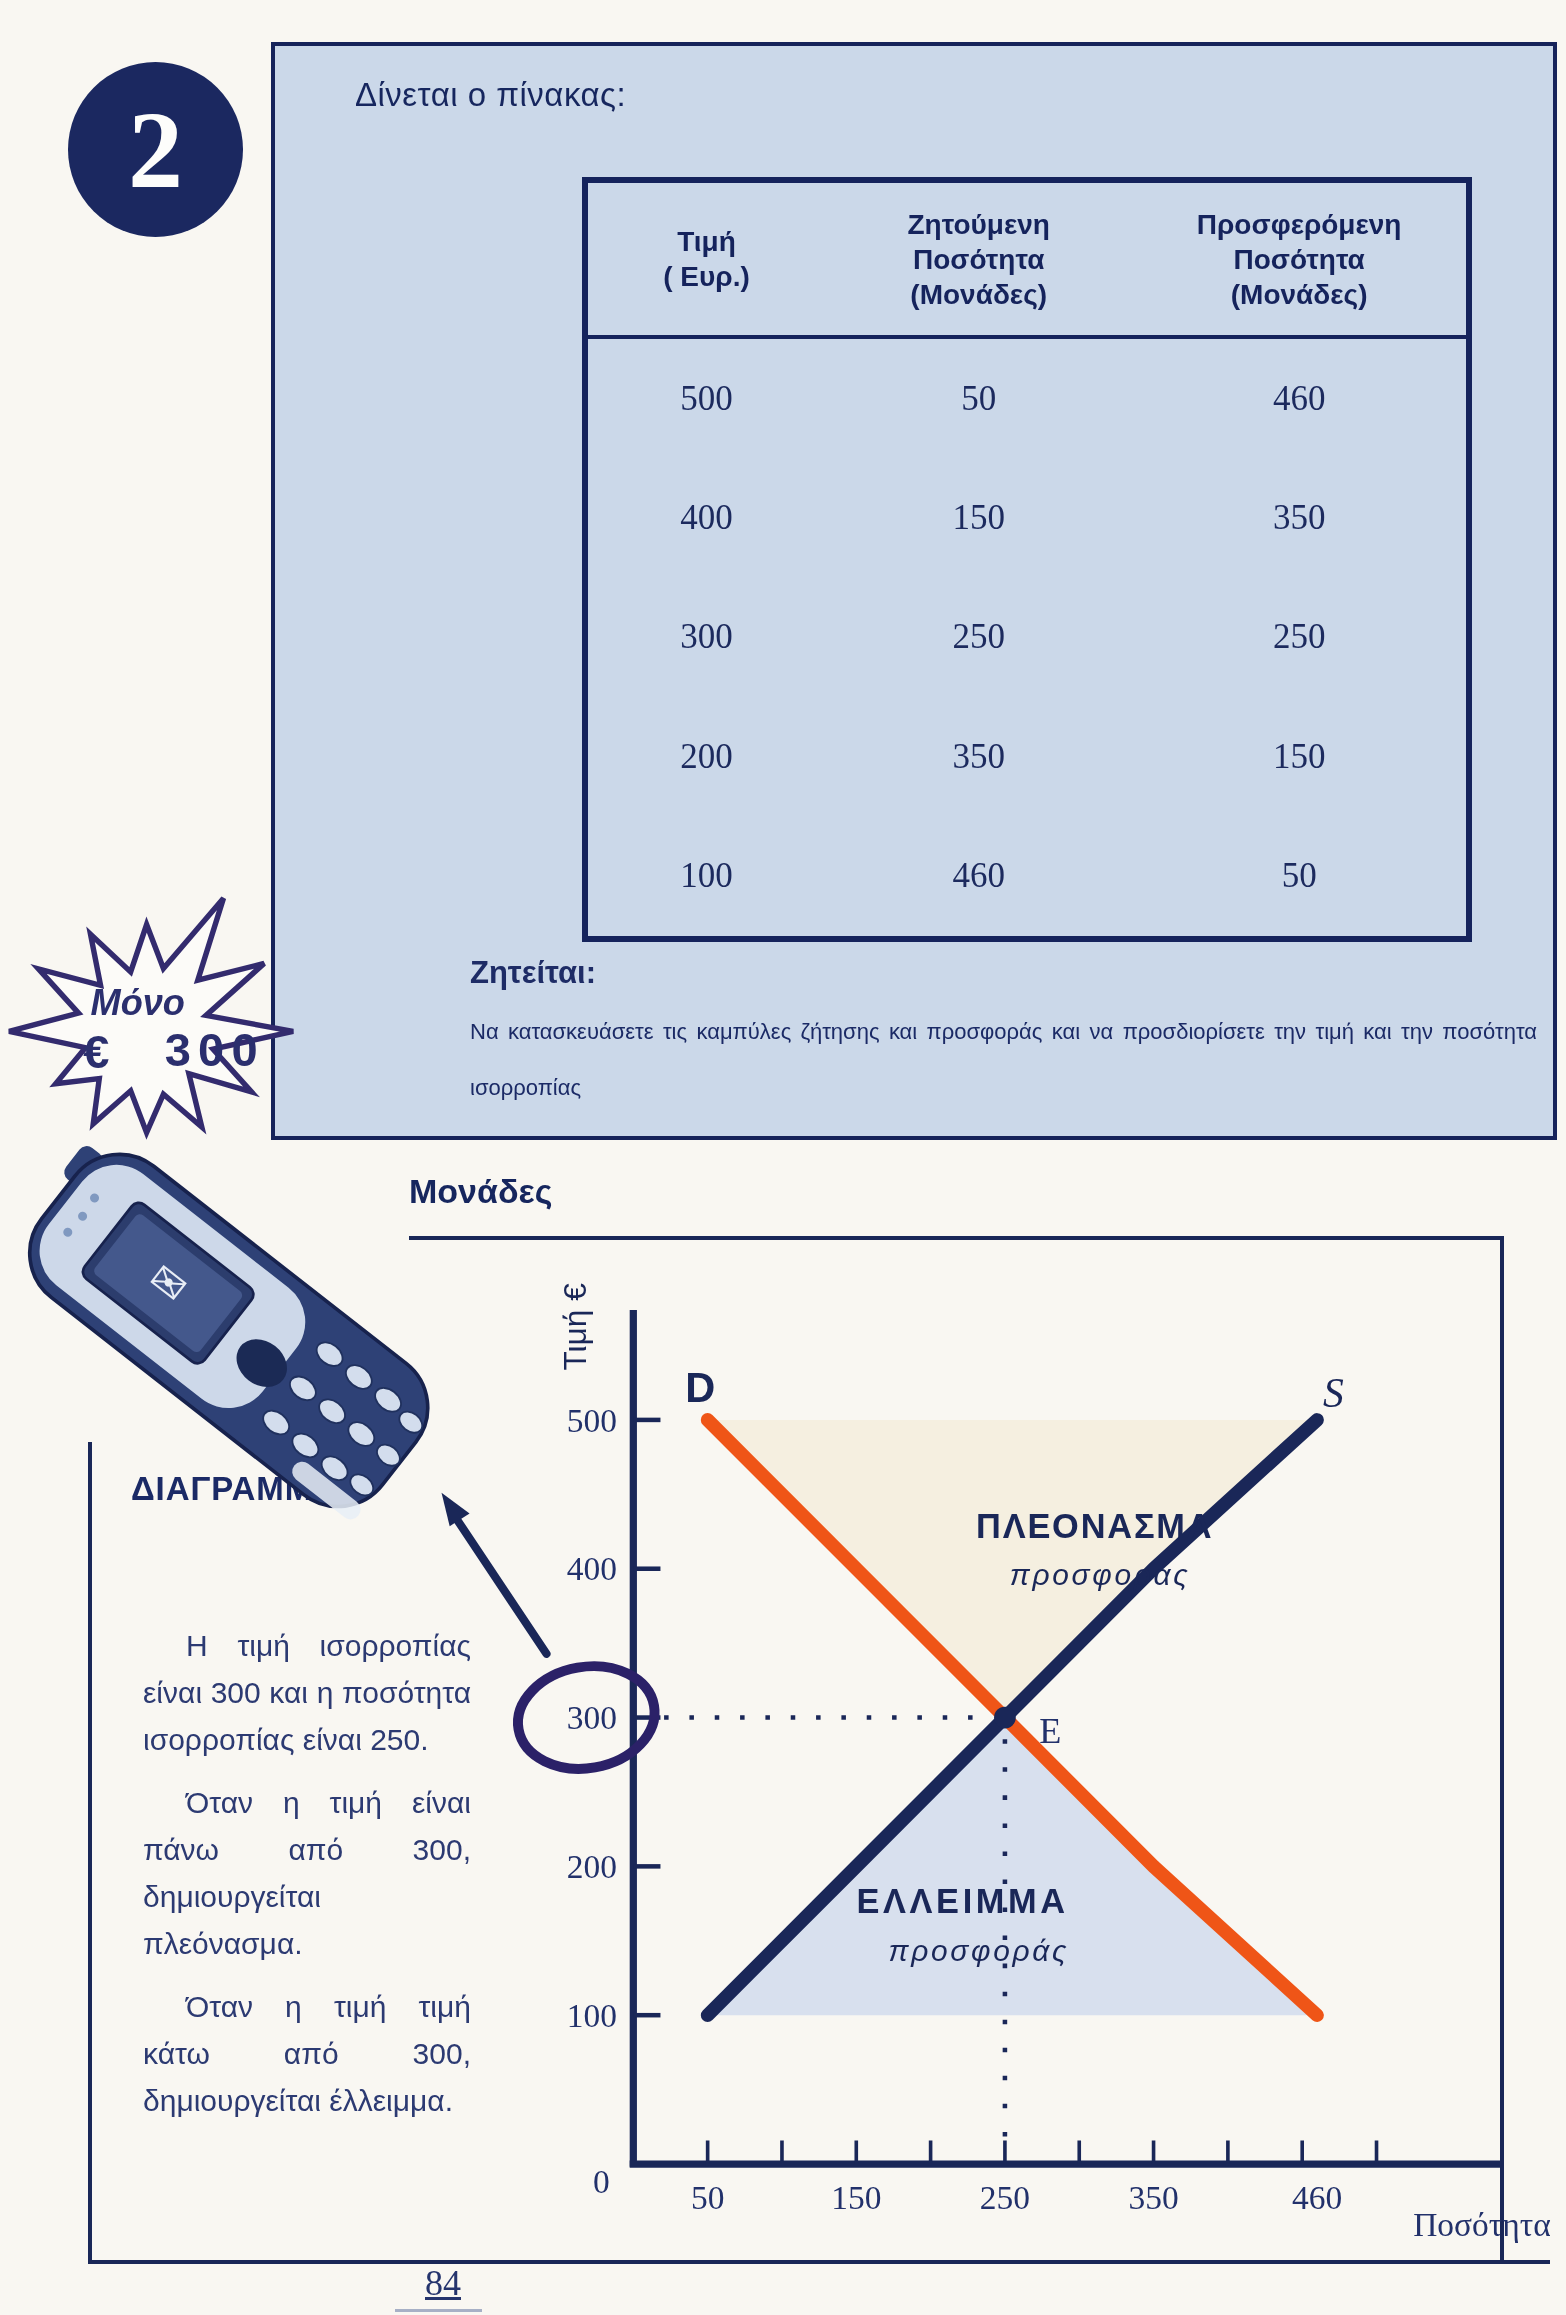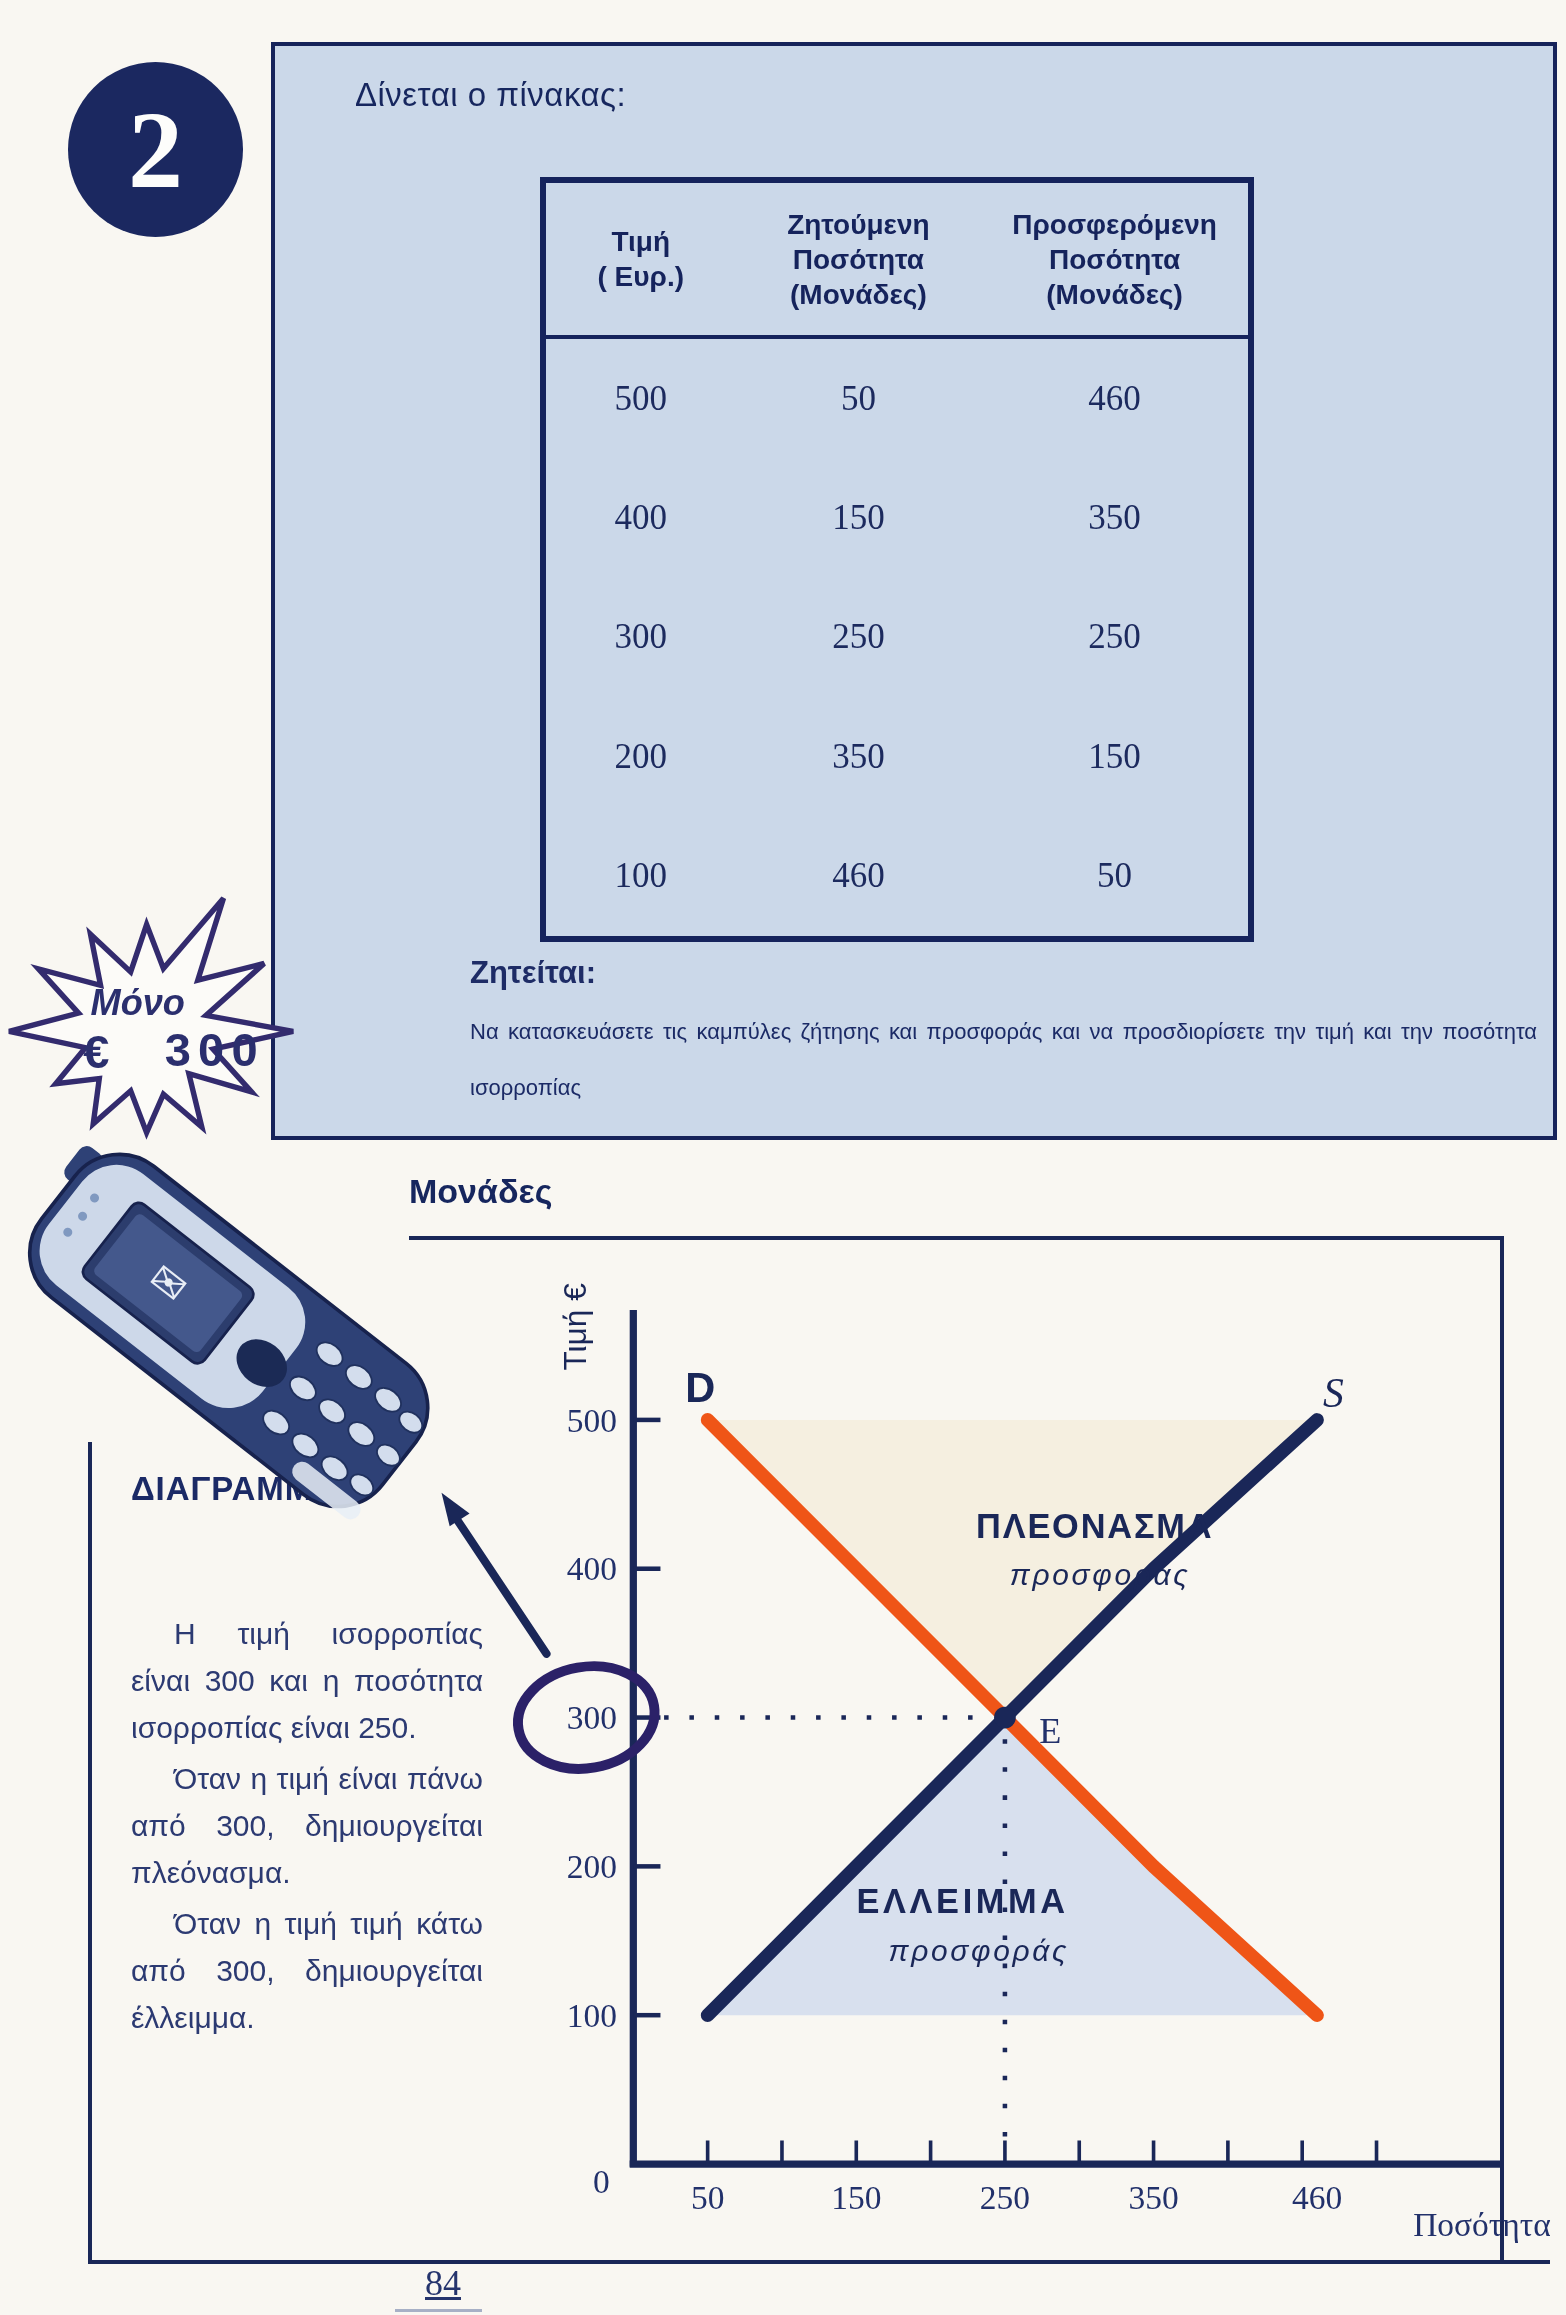--- a/index.html
+++ b/index.html
@@ -8,42 +8,42 @@
   .abs{position:absolute;}
   
   .badge{left:68px;top:62px;width:175px;height:175px;border-radius:50%;background:#1b2860;
          display:flex;align-items:center;justify-content:center;z-index:1;}
   .badge span{color:#fdfdfb;font-family:"Liberation Serif","DejaVu Serif",serif;
               font-weight:bold;font-size:110px;line-height:1;}
   
   .topbox{left:271px;top:42px;width:1286px;height:1098px;background:#cbd8e9;
           border:4.5px solid #16235a;box-sizing:border-box;z-index:0;}
   .topbox-heading{left:355px;top:76px;font-size:33px;font-weight:normal;color:#16265e;z-index:1;letter-spacing:0.5px;}
-  .qtable{left:540px;top:177px;width:714px;height:765px;border:6.3px solid #15235c;box-sizing:border-box;z-index:1;}
+  .qtable{left:582px;top:177px;width:890px;height:765px;border:6.3px solid #15235c;box-sizing:border-box;z-index:1;}
   .thead{display:grid;grid-template-columns:27% 35% 38%;height:152px;border-bottom:4.5px solid #15235c;
          align-items:center;}
   .th{display:flex;flex-direction:column;align-items:center;font-weight:bold;font-size:28px;
       line-height:35px;color:#15235c;}
   .tbody{display:grid;grid-template-rows:repeat(5,1fr);height:597px;}
   .trow{display:grid;grid-template-columns:27% 35% 38%;align-items:center;text-align:center;
         font-family:"Liberation Serif","DejaVu Serif",serif;font-size:35px;color:#1c2a5e;}
   .request-label{left:470px;top:955px;font-size:31px;font-weight:600;z-index:1;}
   .request-text{left:470px;top:1004px;width:1067px;font-size:22px;line-height:56px;
                 text-align:justify;z-index:1;color:#1b2a66;}
   
   .answer-heading{left:409px;top:1172px;font-size:34px;font-weight:bold;color:#16265e;z-index:1;}
   .rule{background:#1a2758;z-index:1;}
   .rule-top{left:409px;top:1236px;width:1093px;height:3.6px;}
   .rule-right{left:1500px;top:1236px;width:3.6px;height:1028px;}
   .rule-bottom{left:88px;top:2260px;width:1462px;height:3.6px;}
   .rule-left{left:88px;top:1442px;width:3.6px;height:821px;}
   .diagram-title{left:131px;top:1470px;font-size:33px;font-weight:bold;letter-spacing:0.9px;color:#1b2a66;z-index:1;}
   .diagram-text{left:127px;top:1606px;width:360px;font-size:30px;line-height:47px;
                 text-align:justify;color:#2c3a72;z-index:1;}
-  .diagram-text p{margin:4px;text-indent:43px;}
+  .diagram-text p{margin:16px;text-indent:43px;}
   .page-number{left:398px;top:2262px;width:90px;text-align:center;z-index:1;
                font-family:"Liberation Serif","DejaVu Serif",serif;font-size:36px;color:#25346d;text-decoration:underline;}
   .page-number-line{left:395px;top:2309px;width:87px;height:2.7px;background:#a7b0c6;z-index:1;}
   
   .overlay{left:0;top:0;z-index:2;pointer-events:none;}
   .star-word{font:italic bold 40px "Liberation Sans","DejaVu Sans",sans-serif;fill:#2b2f6e;}
   .star-price{font:bold 52px "Liberation Sans","DejaVu Sans",sans-serif;fill:#2b2f6e;}
 </style>
 </head>
 <body>

